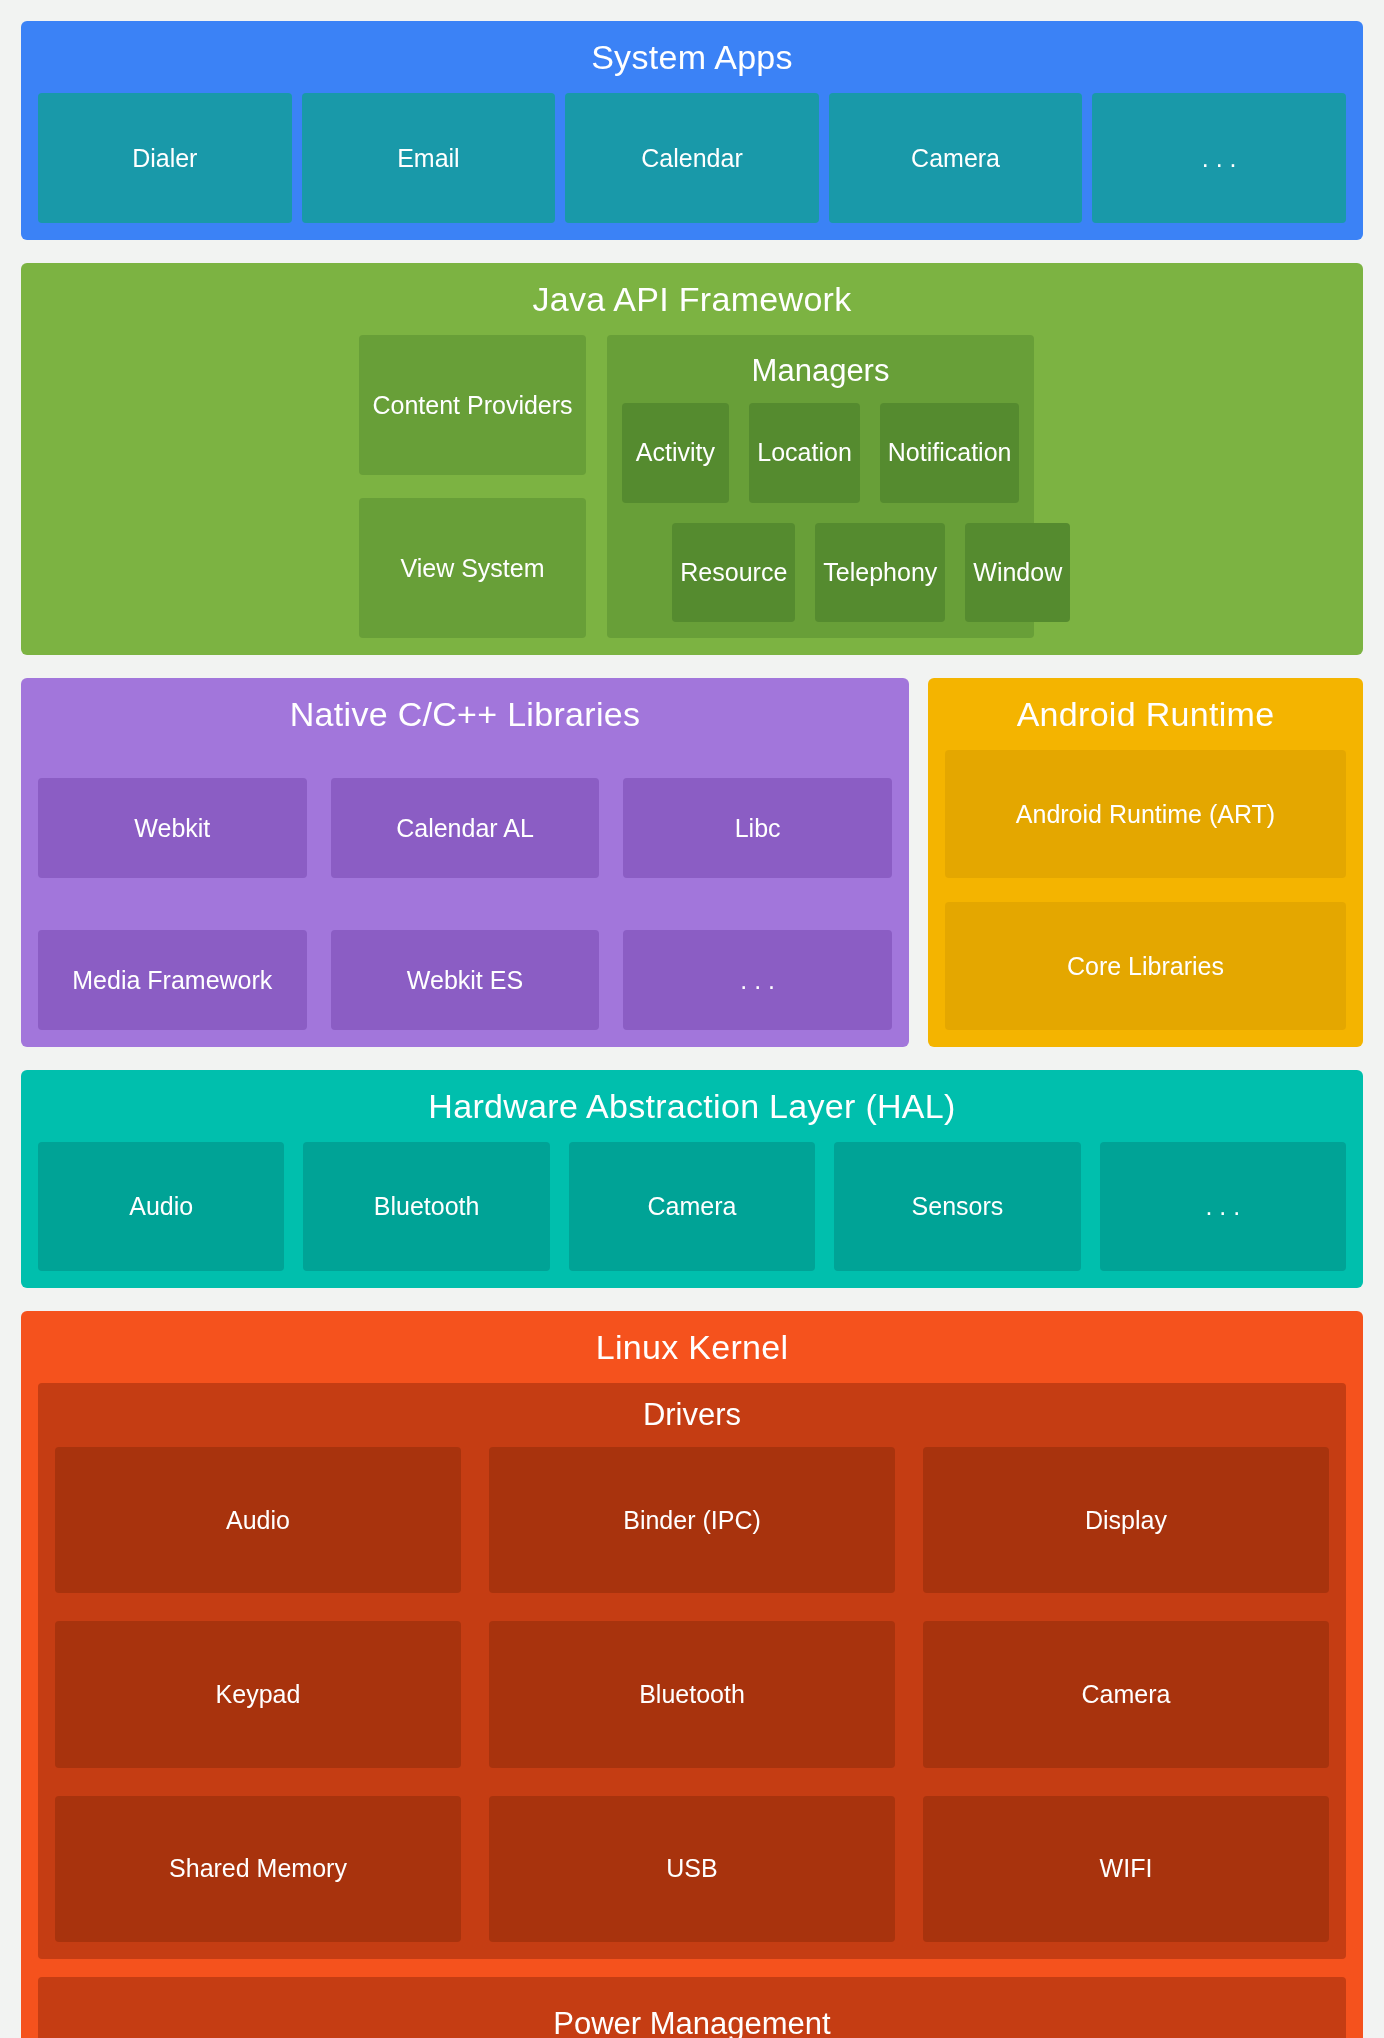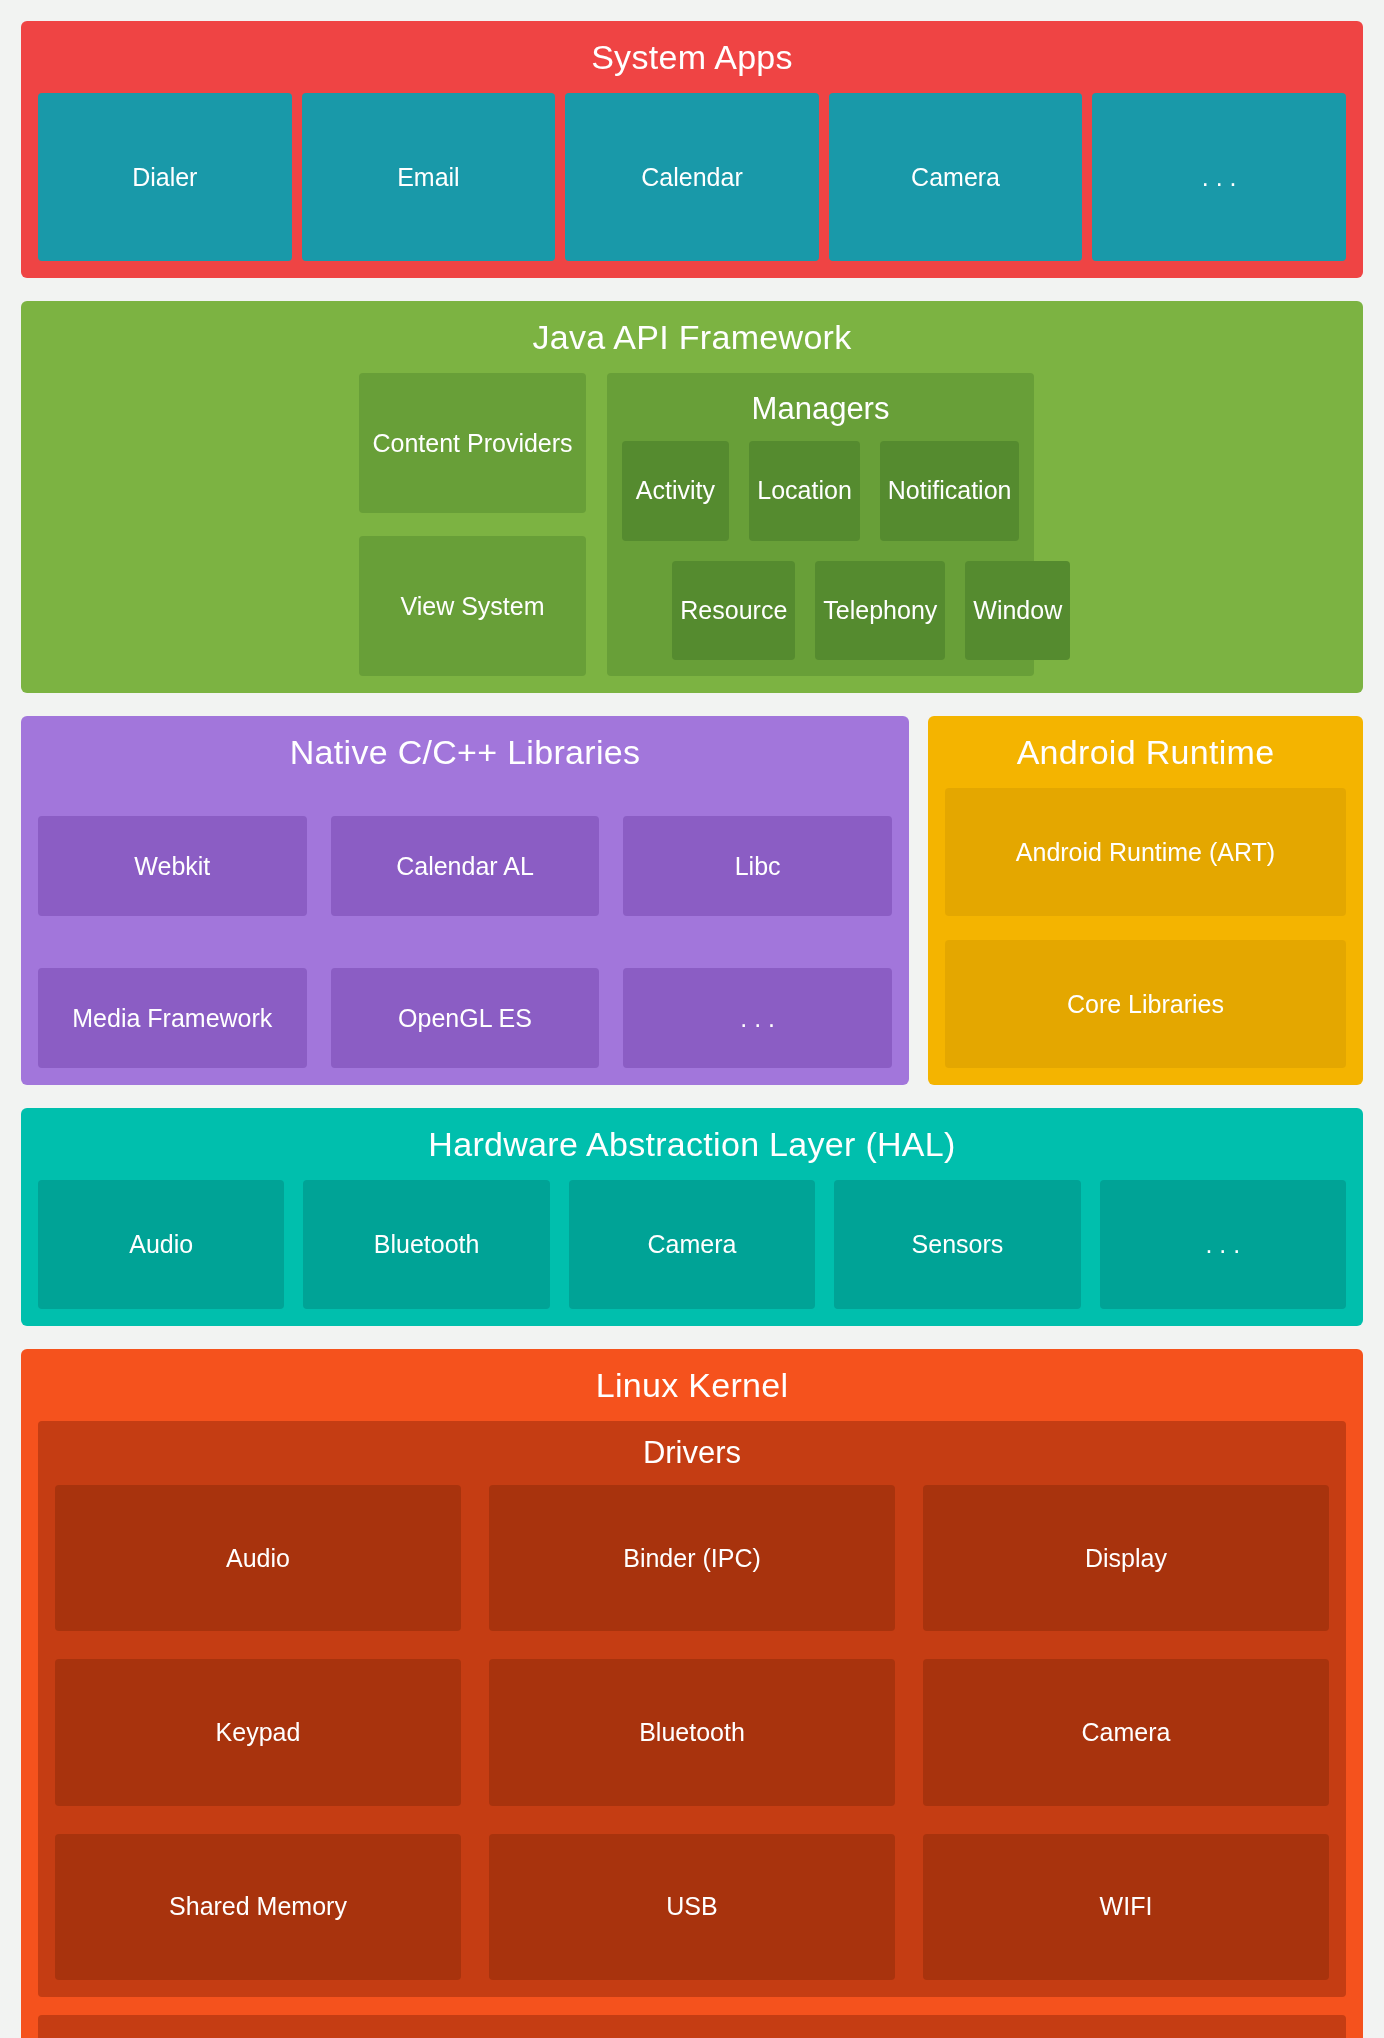--- a/index.html
+++ b/index.html
@@ -30,21 +30,21 @@
   .box {
     display: flex;
     align-items: center;
     justify-content: center;
     border-radius: 4px;
     font-size: 25px;
     text-align: center;
     padding: 4px 8px;
   }
   
-  .sec-apps { background: #ef4444; height: 257px; }
+  .sec-apps { background: #3b82f6; height: 219px; }
   .apps-row { flex: 1; display: flex; gap: 10px; padding: 0 17px 17px; }
   .apps-row .box { flex: 1; background: #1999a9; }
   
   .sec-java { background: #7cb342; height: 392px; align-items: center; }
   .java-content { flex: 1; display: flex; gap: 21px; padding: 0 17px 17px; }
   .java-left { flex: 0 0 34%; display: flex; flex-direction: column; gap: 23px; }
   .java-left .box { flex: 1; background: #689f38; }
   .managers { flex: 1; background: #689f38; border-radius: 4px; display: flex; flex-direction: column; padding: 4px 15px 16px; }
   .panel-title { height: 64px; line-height: 64px; text-align: center; font-size: 31px; font-weight: 400; }
   .mrow { flex: 1; display: flex; gap: 20px; }
@@ -119,21 +119,21 @@
   </div>
 
   <div class="middle">
     <div class="sec sec-native">
       <div class="sec-title">Native C/C++ Libraries</div>
       <div class="native-grid">
         <div class="box">Webkit</div>
         <div class="box">Calendar AL</div>
         <div class="box">Libc</div>
         <div class="box">Media Framework</div>
-        <div class="box">OpenGL ES</div>
+        <div class="box">Webkit ES</div>
         <div class="box">. . .</div>
       </div>
     </div>
     <div class="sec sec-art">
       <div class="sec-title">Android Runtime</div>
       <div class="art-col">
         <div class="box">Android Runtime (ART)</div>
         <div class="box">Core Libraries</div>
       </div>
     </div>

